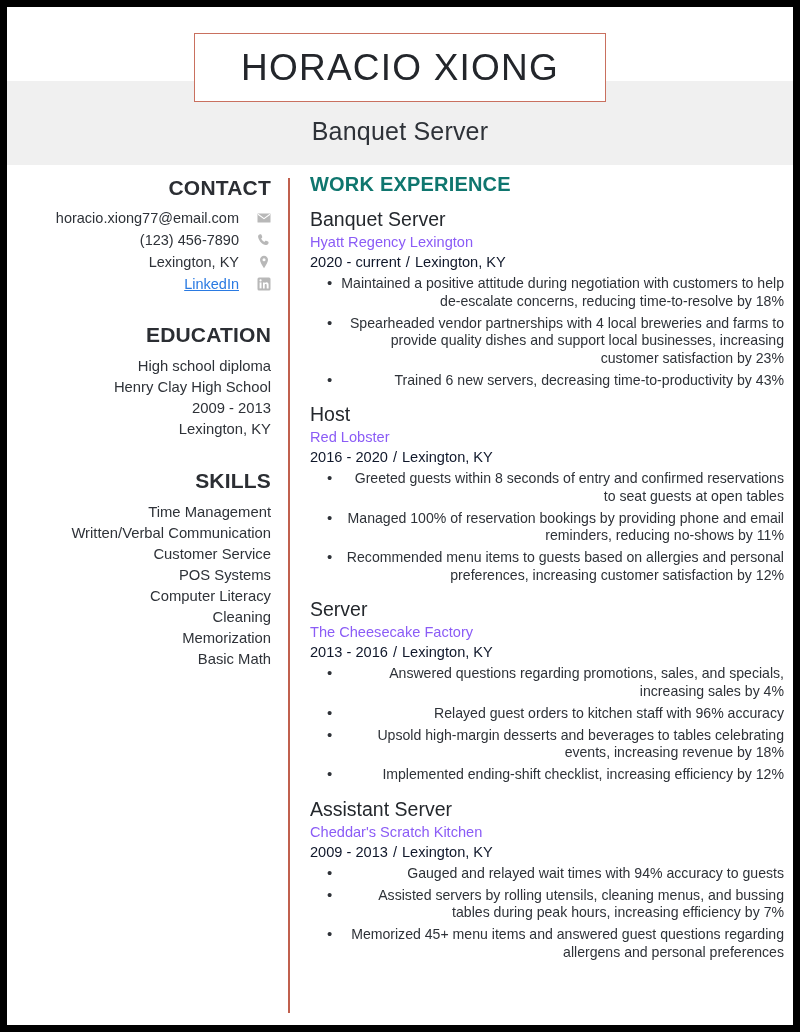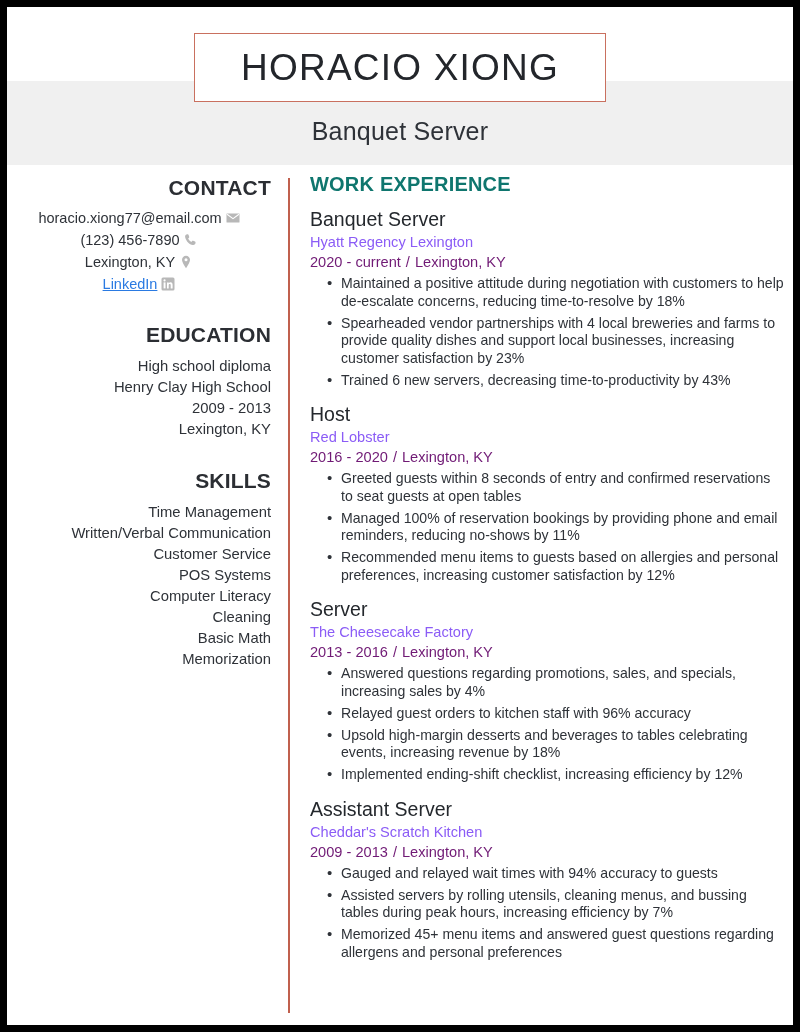--- a/index.html
+++ b/index.html
@@ -113,22 +113,22 @@
     color: #2b2e33;
     letter-spacing: 0.2px;
     margin: 0 0 9px 0;
     text-align: right;
   }
   .side-heading.spaced { margin-top: 30px; }
 
   .contact-row {
     display: flex;
     align-items: center;
-    justify-content: center;
-    gap: 4px;
+    justify-content: flex-end;
+    gap: 18px;
     margin-bottom: 4px;
     font-size: 14.5px;
     color: #2e3238;
     line-height: 18px;
   }
   .contact-row .ctext { white-space: nowrap; }
   .contact-row a.ctext {
     color: #2a7ae2;
     text-decoration: underline;
   }
@@ -176,37 +176,38 @@
     line-height: 25px;
     margin-bottom: 1px;
   }
   .job-company {
     font-size: 14.6px;
     color: #8b5cf6;
     line-height: 19px;
   }
   .job-meta {
     font-size: 14.6px;
-    color: #701a75;
+    color: #0f172a;
     line-height: 20px;
     margin-bottom: 3px;
   }
   .job-meta .sep { padding: 0 5px; }
   ul.bullets {
     margin: 0;
     padding: 0 0 0 31px;
     list-style: none;
   }
   ul.bullets li {
     position: relative;
     font-size: 14.1px;
     color: #2e3238;
     line-height: 17.5px;
     margin-bottom: 4.5px;
     padding-left: 0;
+    text-align: right;
   }
   ul.bullets li::before {
     content: "•";
     position: absolute;
     left: -14px;
     top: -1px;
     font-size: 15px;
     color: #2e3238;
   }
 </style>
@@ -278,22 +279,22 @@
         <div class="edu-line">2009 - 2013</div>
         <div class="edu-line">Lexington, KY</div>
 
         <h2 class="side-heading spaced">SKILLS</h2>
         <div class="skill-line">Time Management</div>
         <div class="skill-line">Written/Verbal Communication</div>
         <div class="skill-line">Customer Service</div>
         <div class="skill-line">POS Systems</div>
         <div class="skill-line">Computer Literacy</div>
         <div class="skill-line">Cleaning</div>
+        <div class="skill-line">Memorization</div>
         <div class="skill-line">Basic Math</div>
-        <div class="skill-line">Memorization</div>
       </div>
 
       <div class="right-col">
         <h2 class="main-heading">WORK EXPERIENCE</h2>
 
         <div class="job">
           <div class="job-role">Banquet Server</div>
           <div class="job-company">Hyatt Regency Lexington</div>
           <div class="job-meta">
             <span>2020 - current</span><span class="sep">/</span><span>Lexington, KY</span>

